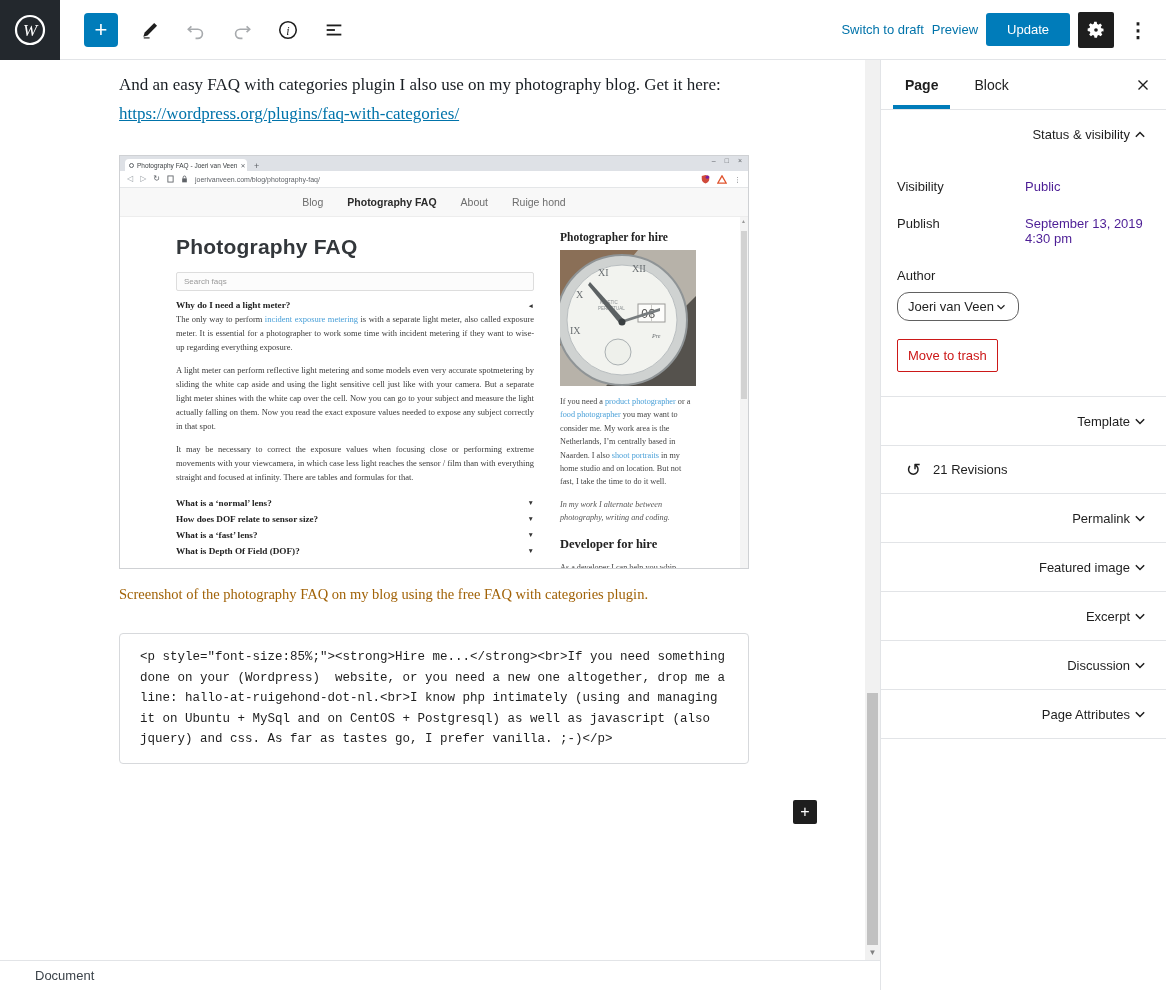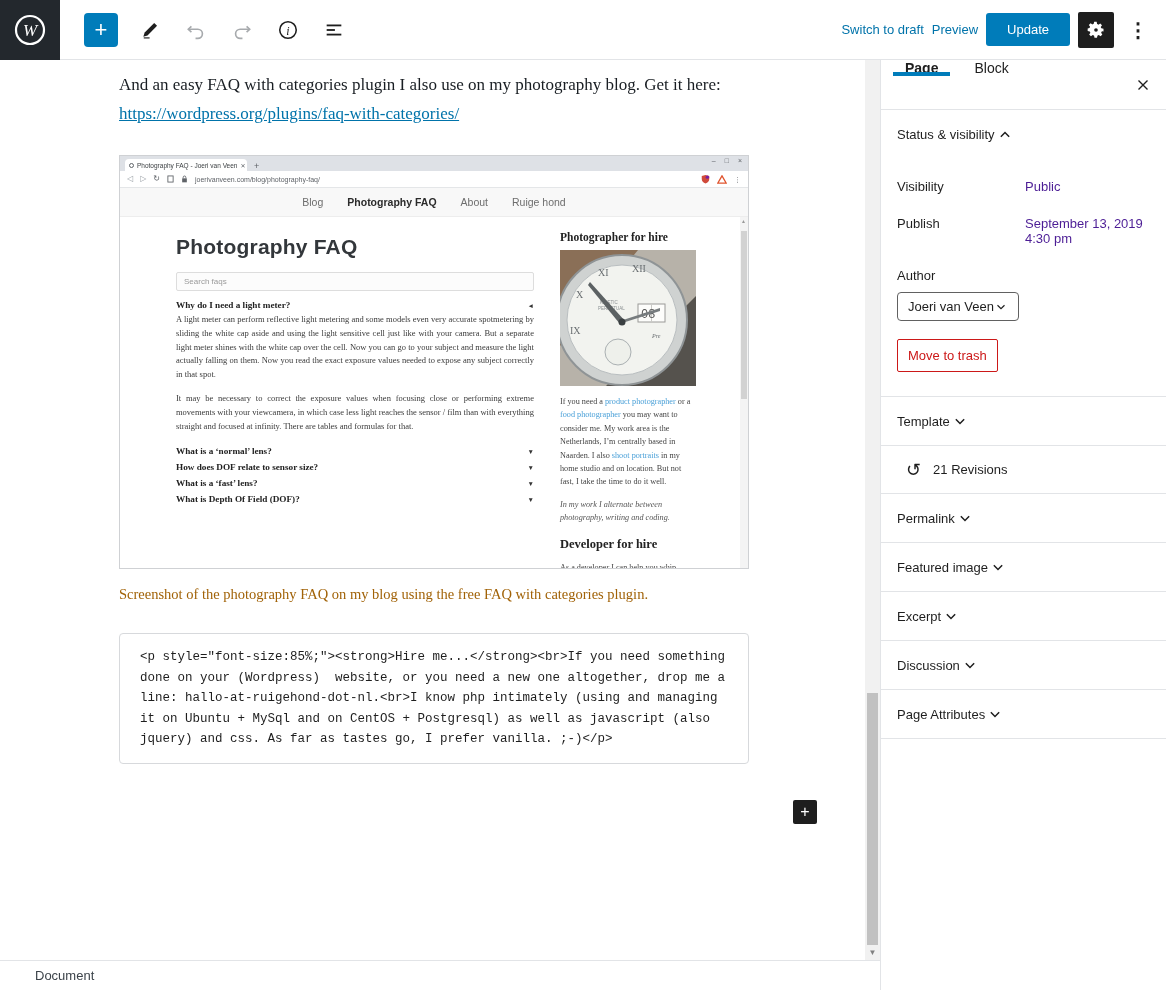--- a/index.html
+++ b/index.html
@@ -16,36 +16,36 @@
   .topbar-right { margin-left:auto; display:flex; align-items:center; gap:8px; padding-right:12px; }
   .toplink { color:#0073aa; font-size:13px; text-decoration:none; }
   .update-btn { background:#007cba; color:#fff; font-size:13px; border:none; border-radius:3px;
     height:33px; padding:0 21px; }
   .gear-btn { width:36px; height:36px; background:#1e1e1e; border-radius:2px; display:flex; align-items:center; justify-content:center; }
   .ellipsis { color:#1e1e1e; font-size:20px; font-weight:bold; letter-spacing:0; padding:0 6px; }
 
   
   .sidebar { position:absolute; top:60px; right:0; width:286px; height:930px; background:#fff;
     border-left:1px solid #e2e4e7; font-size:13px; color:#1e1e1e; }
-  .sb-tabs { height:50px; border-bottom:1px solid #e2e4e7; display:flex; align-items:stretch;flex-direction:column; }
+  .sb-tabs { height:50px; border-bottom:1px solid #e2e4e7; display:flex; align-items:stretch; }
   .sb-tab { position:relative; display:flex; align-items:center; padding:0 6px; margin-left:24px; font-size:14px; color:#1e1e1e; }
   .sb-tab:first-child { margin-left:18px; }
   .sb-tab.active { font-weight:bold; }
   .sb-tab.active::after { content:""; position:absolute; left:-6px; right:-6px; bottom:0; height:4px; background:#007cba; }
   .sb-close { margin-left:auto; margin-right:14px; display:flex; align-items:center; }
-  .panel-header { height:49px; display:flex; align-items:center; justify-content:flex-start;
+  .panel-header { height:49px; display:flex; align-items:center; justify-content:flex-end;
     padding:0 16px; font-weight:500; color:#1e1e1e; border-bottom:1px solid #e2e4e7; background:#fff; cursor:pointer; }
   .panel-header.noline { border-bottom:none; }
   .chev { width:20px; height:20px; }
   .status-body { padding:6px 16px 24px 16px; border-bottom:1px solid #e2e4e7; }
   .sb-row { display:flex; align-items:baseline; margin-bottom:22px; }
   .sb-label { flex:0 0 128px; color:#1e1e1e; }
   .sb-link { color:#4c1d95; text-decoration:none; }
   .author-label { margin-bottom:9px; }
-  .author-select { display:inline-flex; align-items:center; border:1px solid #616161; border-radius:4px;
+  .author-select { display:inline-flex; align-items:center; border:1px solid #616161; border-radius:12px;
     padding:6px 10px; font-size:13px; color:#1e1e1e; background:#fff; }
   .trash-btn { margin-top:18px; display:inline-block; background:#fff; border:1px solid #cc1818; color:#cc1818;
     font-size:13px; border-radius:2px; padding:8px 10px; }
   .revisions-row { height:48px; display:flex; align-items:center; gap:12px; padding:0 16px 0 25px;
     border-bottom:1px solid #e2e4e7; cursor:pointer; }
   .hist { font-size:18px; line-height:1; color:#1e1e1e; }
 
   
   .editor { position:absolute; top:60px; left:0; width:880px; height:900px; background:#fff; overflow:hidden; }
   .content-col { position:absolute; left:119px; top:0; width:630px; }
@@ -231,20 +231,21 @@
         </div>
         <div class="site-main">
           <div class="col-left">
             <div class="s-h1">Photography FAQ</div>
             <input class="s-search" placeholder="Search faqs" style="">
             <div class="q-open">
               <span>Why do I need a light meter?</span>
               <span class="caret">◄</span>
             </div>
             <div id="open-answer">
+                <p class="s-p">The only way to perform <a href="#">incident exposure metering</a> is with a separate light meter, also called exposure meter. It is essential for a photographer to work some time with incident metering if they want to wise-up regarding everything exposure.</p>
                 <p class="s-p">A light meter can perform reflective light metering and some models even very accurate spotmetering by sliding the white cap aside and using the light sensitive cell just like with your camera. But a separate light meter shines with the white cap over the cell. Now you can go to your subject and measure the light actually falling on them. Now you read the exact exposure values needed to expose any subject correctly in that spot.</p>
                 <p class="s-p">It may be necessary to correct the exposure values when focusing close or performing extreme movements with your viewcamera, in which case less light reaches the sensor / film than with everything straight and focused at infinity. There are tables and formulas for that.</p>
               </div>
             <div class="faq-list" id="faq-list">
                 <div class="faq-row">
                   <span>What is a ‘normal’ lens?</span>
                   <span class="caret">▼</span>
                 </div>
                 <div class="faq-row">
                   <span>How does DOF relate to sensor size?</span>

